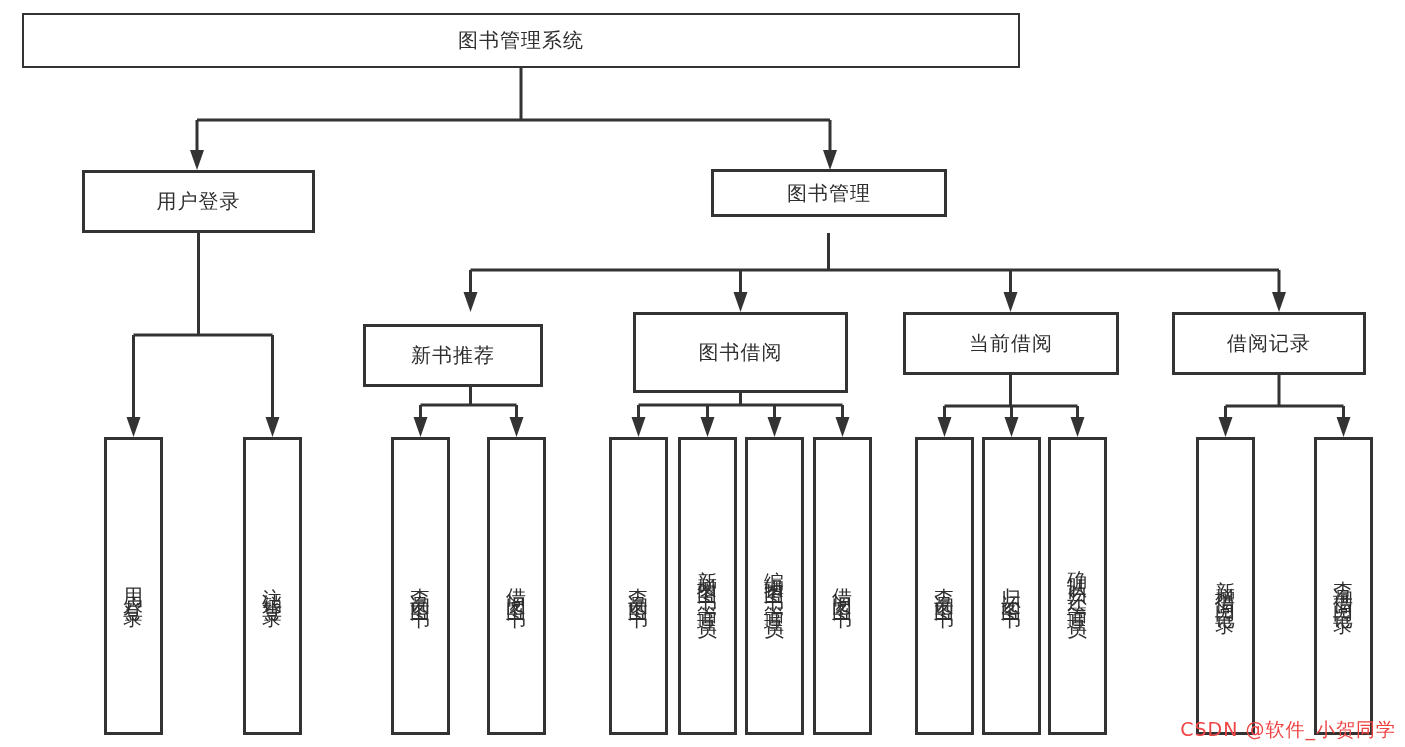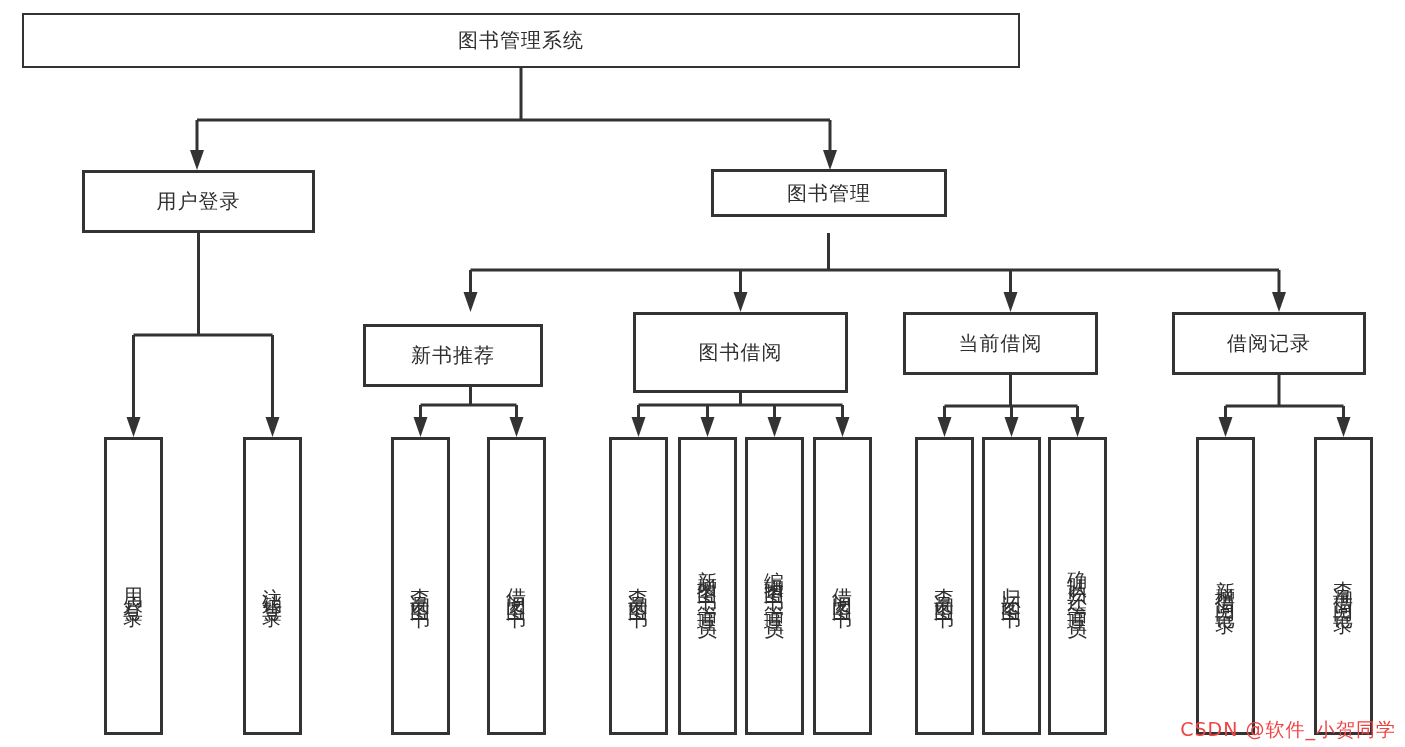--- a/index.html
+++ b/index.html
@@ -152,21 +152,21 @@
   <div class="hbox" style="left:711px; top:169px; width:236px; height:48px;">
     <span>图书管理</span>
   </div>
 
   <div class="hbox" style="left:363px; top:324px; width:180px; height:63px;">
     <span>新书推荐</span>
   </div>
   <div class="hbox" style="left:633px; top:312px; width:215px; height:81px;">
     <span>图书借阅</span>
   </div>
-  <div class="hbox" style="left:903px; top:312px; width:195px; height:63px;">
+  <div class="hbox" style="left:903px; top:312px; width:216px; height:63px;">
     <span>当前借阅</span>
   </div>
   <div class="hbox" style="left:1172px; top:312px; width:194px; height:63px;">
     <span>借阅记录</span>
   </div>
 
   <div class="vbox" style="left:104px;">
     <span class="vtext">用户登录</span>
   </div>
   <div class="vbox" style="left:243px;">

